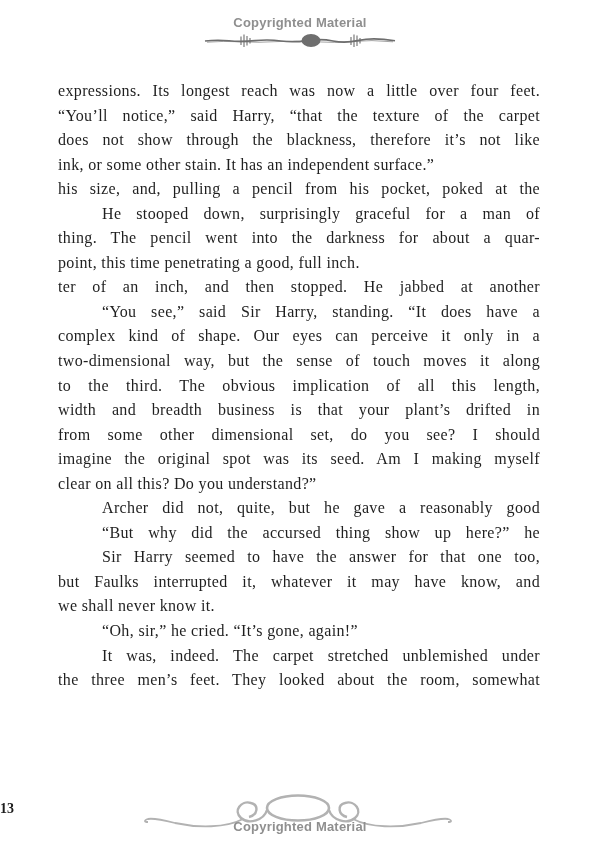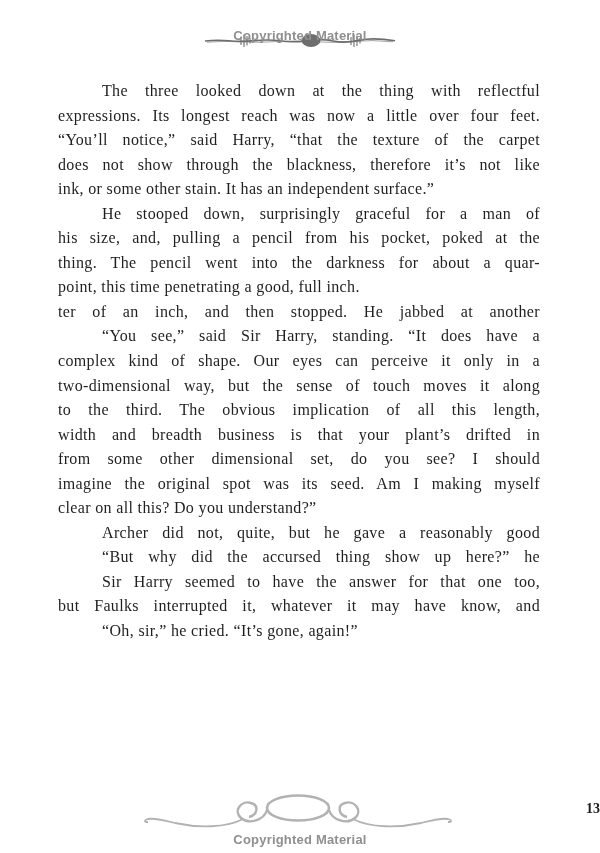--- a/index.html
+++ b/index.html
@@ -3,28 +3,28 @@
 <meta charset="utf-8">
 <style>
   html,body{margin:0;padding:0;background:#ffffff;}
   .page{
     position:relative;width:600px;height:853px;background:#ffffff;
     font-family:"Liberation Serif", serif;overflow:hidden;
   }
   .copyright{
     position:absolute;left:0;width:100%;text-align:center;
     font-family:"Liberation Sans", sans-serif;font-weight:bold;
-    font-size:13px;color:#8f8f8f;letter-spacing:0.2px;z-index:3;margin-top:13px;
+    font-size:13px;color:#8f8f8f;letter-spacing:0.2px;z-index:3;
   }
   .copyright.top{top:15px;}
   .copyright.bottom{top:819px;}
   .ornament-top{position:absolute;left:203px;top:31px;width:194px;height:18px;}
   .flourish-bottom{position:absolute;left:100px;top:789px;width:400px;height:45px;}
   .page-number{
-    position:absolute;left:0;top:801px;width:100%;text-align:right;
+    position:absolute;left:0;top:801px;width:100%;text-align:left;
     font-size:14px;font-weight:bold;color:#1c1c1c;z-index:2;
     font-family:"Liberation Serif", serif;
   }
   .body-text{
     position:absolute;left:58px;top:79px;width:482px;
     color:#1f1f1f;font-size:16px;line-height:24.55px;letter-spacing:0.35px;
   }
   .para{margin:0;padding:0;}
   .line{text-align:justify;text-align-last:justify;white-space:normal;}
   .line.endline{text-align-last:left;}
@@ -53,29 +53,28 @@
       <path d="M148 6 L148 14"></path>
         <path d="M151 3.5 L151 16"></path>
         <path d="M154 4.5 L154 15"></path>
         <path d="M157 7 L157 12.5"></path>
     </g>
     <ellipse class="ink-fill" cx="108" cy="9.5" rx="9.5" ry="6.5"></ellipse>
   </svg>
 
   <div class="body-text" id="body-text">
       <div class="para">
-        <div class="line first">The three looked down at the thing with reflectful</div>
         <div class="line">expressions. Its longest reach was now a little over four feet.</div>
         <div class="line">“You’ll notice,” said Harry, “that the texture of the carpet</div>
         <div class="line">does not show through the blackness, therefore it’s not like</div>
         <div class="line endline">ink, or some other stain. It has an independent surface.”</div>
       </div>
       <div class="para">
+        <div class="line">his size, and, pulling a pencil from his pocket, poked at the</div>
         <div class="line first">He stooped down, surprisingly graceful for a man of</div>
-        <div class="line">his size, and, pulling a pencil from his pocket, poked at the</div>
         <div class="line">thing. The pencil went into the darkness for about a quar-</div>
         <div class="line endline">point, this time penetrating a good, full inch.</div>
         <div class="line">ter of an inch, and then stopped. He jabbed at another</div>
       </div>
       <div class="para">
         <div class="line first">“You see,” said Sir Harry, standing. “It does have a</div>
         <div class="line">complex kind of shape. Our eyes can perceive it only in a</div>
         <div class="line">two-dimensional way, but the sense of touch moves it along</div>
         <div class="line">to the third. The obvious implication of all this length,</div>
         <div class="line">width and breadth business is that your plant’s drifted in</div>
@@ -85,23 +84,28 @@
       </div>
       <div class="para">
         <div class="line first">Archer did not, quite, but he gave a reasonably good</div>
       </div>
       <div class="para">
         <div class="line first">“But why did the accursed thing show up here?” he</div>
       </div>
       <div class="para">
         <div class="line first">Sir Harry seemed to have the answer for that one too,</div>
         <div class="line">but Faulks interrupted it, whatever it may have know, and</div>
+        <div class="line endline">we shall never know it.</div>
       </div>
       <div class="para">
         <div class="line first endline">“Oh, sir,” he cried. “It’s gone, again!”</div>
+      </div>
+      <div class="para">
+        <div class="line first">It was, indeed. The carpet stretched unblemished under</div>
+        <div class="line">the three men’s feet. They looked about the room, somewhat</div>
       </div>
     </div>
 
   <svg class="flourish-bottom" viewBox="0 0 400 45">
     <ellipse class="flr" stroke-width="2.6" cx="198" cy="19" rx="31" ry="12.5"></ellipse>
     <path class="flr" stroke-width="2.4" d="M167 21 C164 31 149 36 141 29 C133 22 141 11 151 14 C159 16 158 26 149 28"></path>
     <path class="flr" stroke-width="2.4" d="M229 21 C232 31 247 36 255 29 C263 22 255 11 245 14 C237 16 238 26 247 28"></path>
     <path class="flr" stroke-width="1.8" d="M143 30 C126 39 98 39 75 34 C63 31 53 29 48 30 C44 31 44 33 48 33"></path>
     <path class="flr" stroke-width="1.8" d="M253 30 C270 39 298 39 321 34 C333 31 343 29 348 30 C352 31 352 33 348 33"></path>
   </svg>

